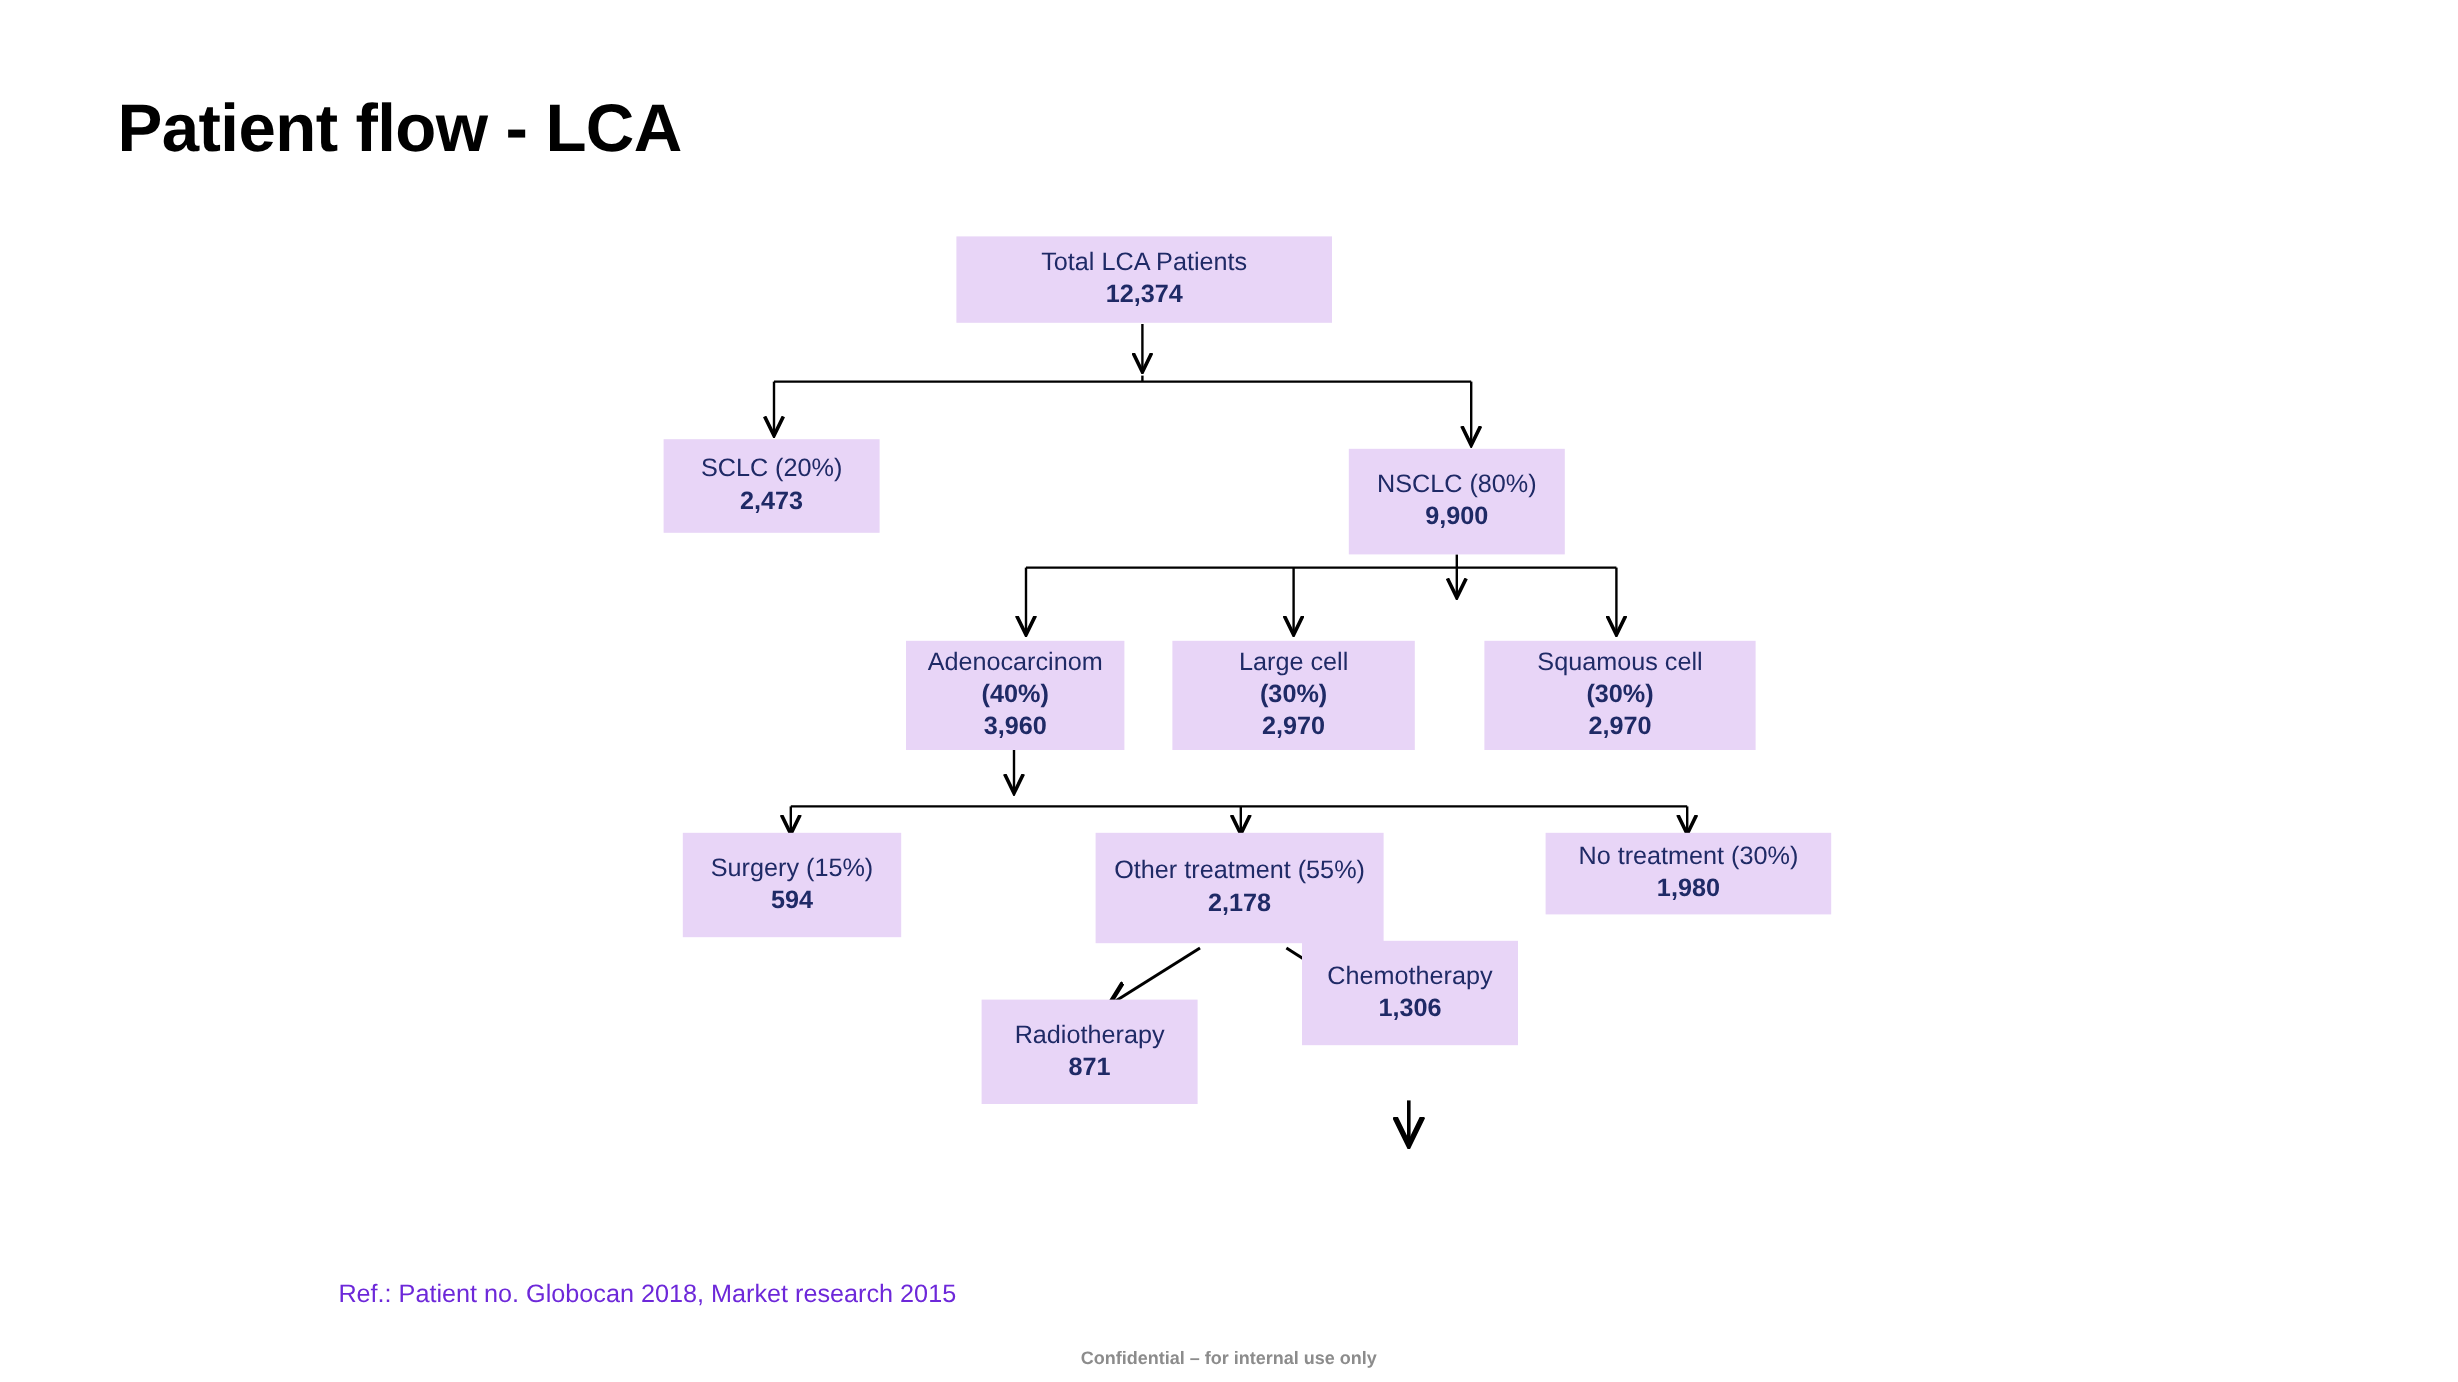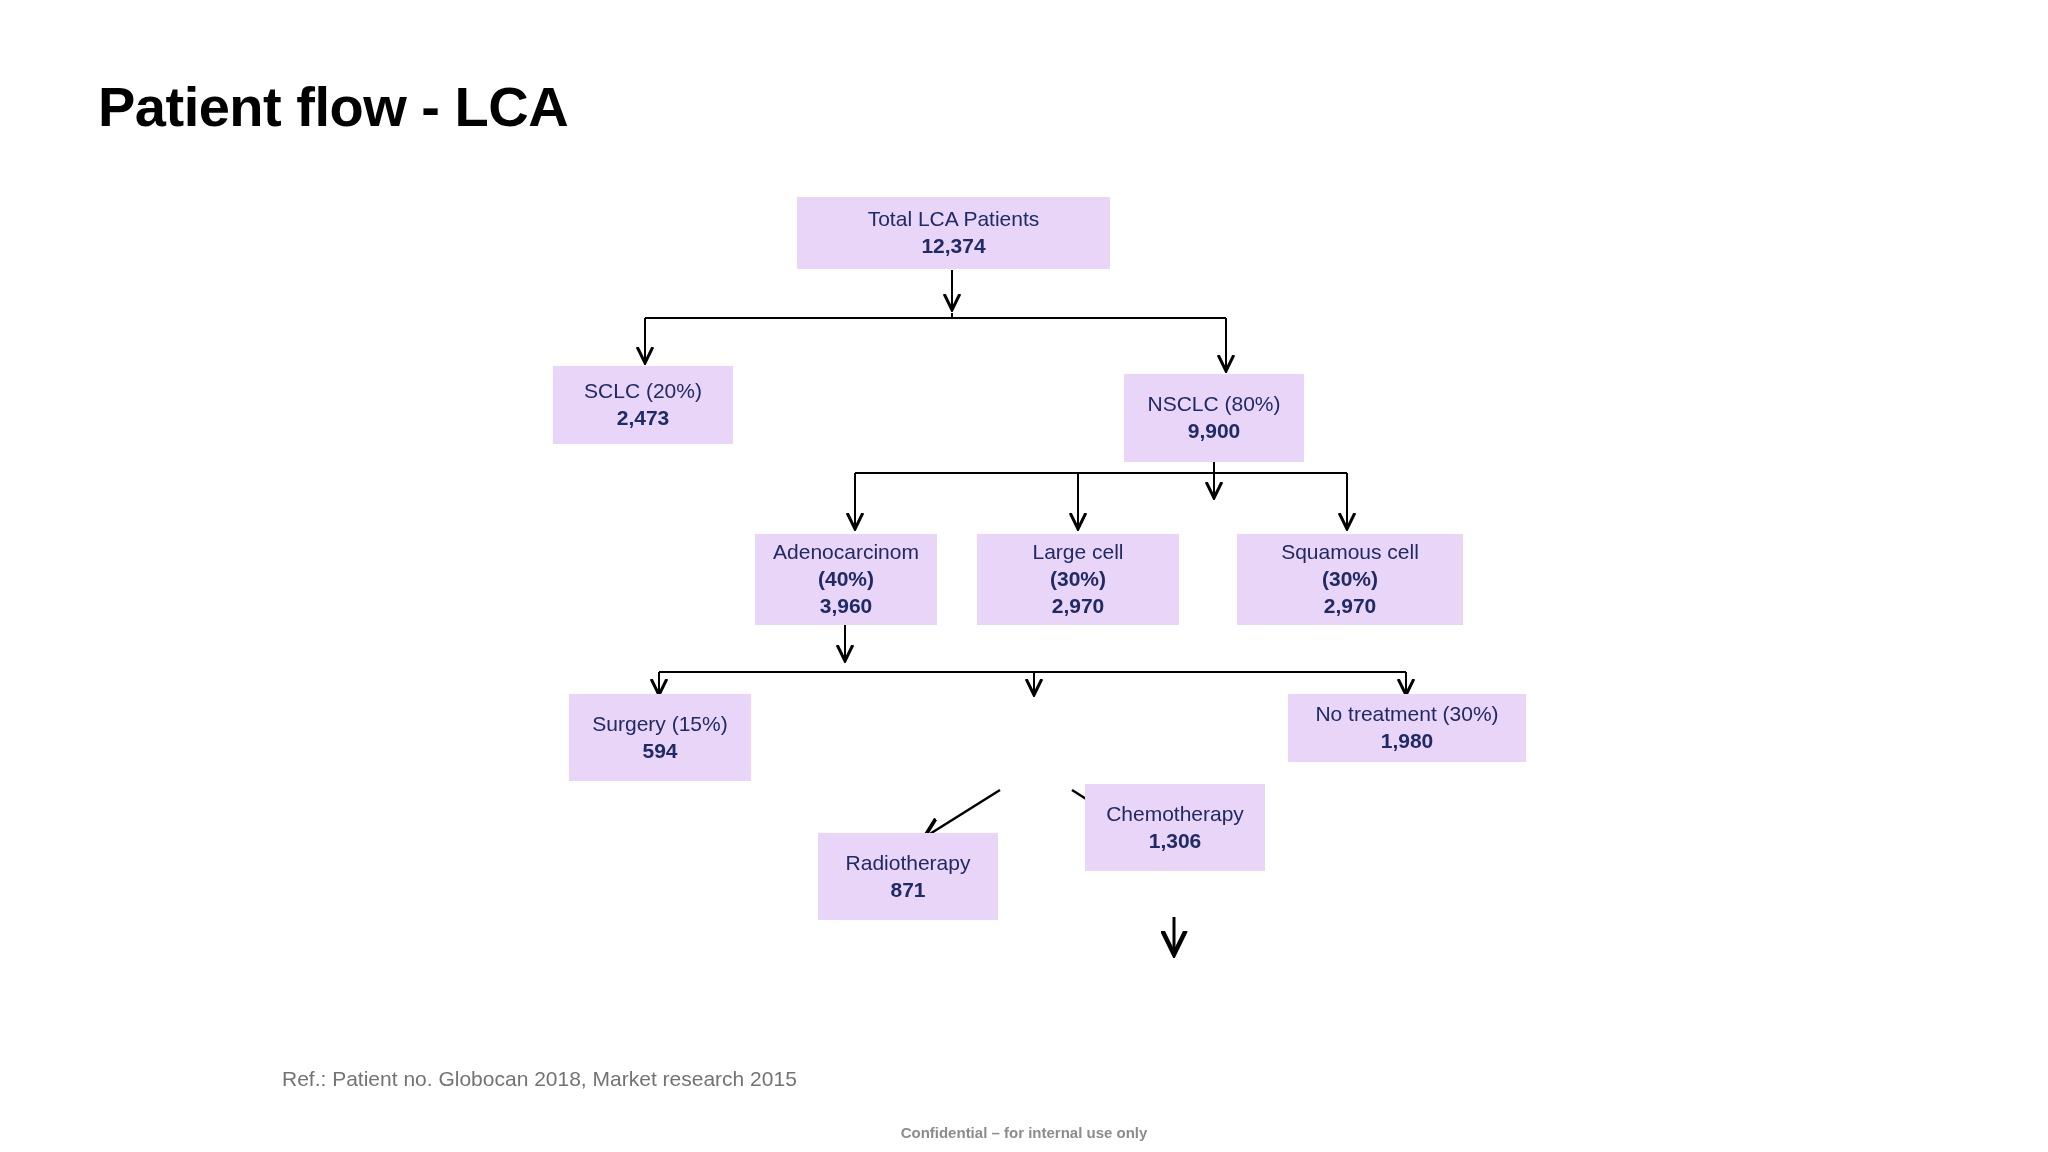--- a/index.html
+++ b/index.html
@@ -54,21 +54,21 @@
     white-space: nowrap;
   }
   .node .ln.b {
     font-weight: bold;
   }
   #ref-note {
     position: absolute;
     left: 282px;
     top: 1067px;
     font-size: 21px;
-    color: #737373;
+    color: #6d28d9;
     white-space: nowrap;
   }
   #confidential-note {
     position: absolute;
     left: 0;
     top: 1124px;
     width: 2048px;
     text-align: center;
     font-size: 15px;
     font-weight: bold;
@@ -156,20 +156,24 @@
     <span class="ln">Squamous cell</span>
     <span class="ln b">(30%)</span>
     <span class="ln b">2,970</span>
   </div>
 
   <div class="node" style="left:569px; top:694px; width:182px; height:87px;">
     <span class="ln">Surgery (15%)</span>
     <span class="ln b">594</span>
   </div>
 
+  <div class="node" style="left:913px; top:694px; width:240px; height:92px;">
+    <span class="ln">Other treatment (55%)</span>
+    <span class="ln b">2,178</span>
+  </div>
 
   <div class="node" style="left:1288px; top:694px; width:238px; height:68px;">
     <span class="ln">No treatment (30%)</span>
     <span class="ln b">1,980</span>
   </div>
 
   <div class="node" style="left:818px; top:833px; width:180px; height:87px;">
     <span class="ln">Radiotherapy</span>
     <span class="ln b">871</span>
   </div>

